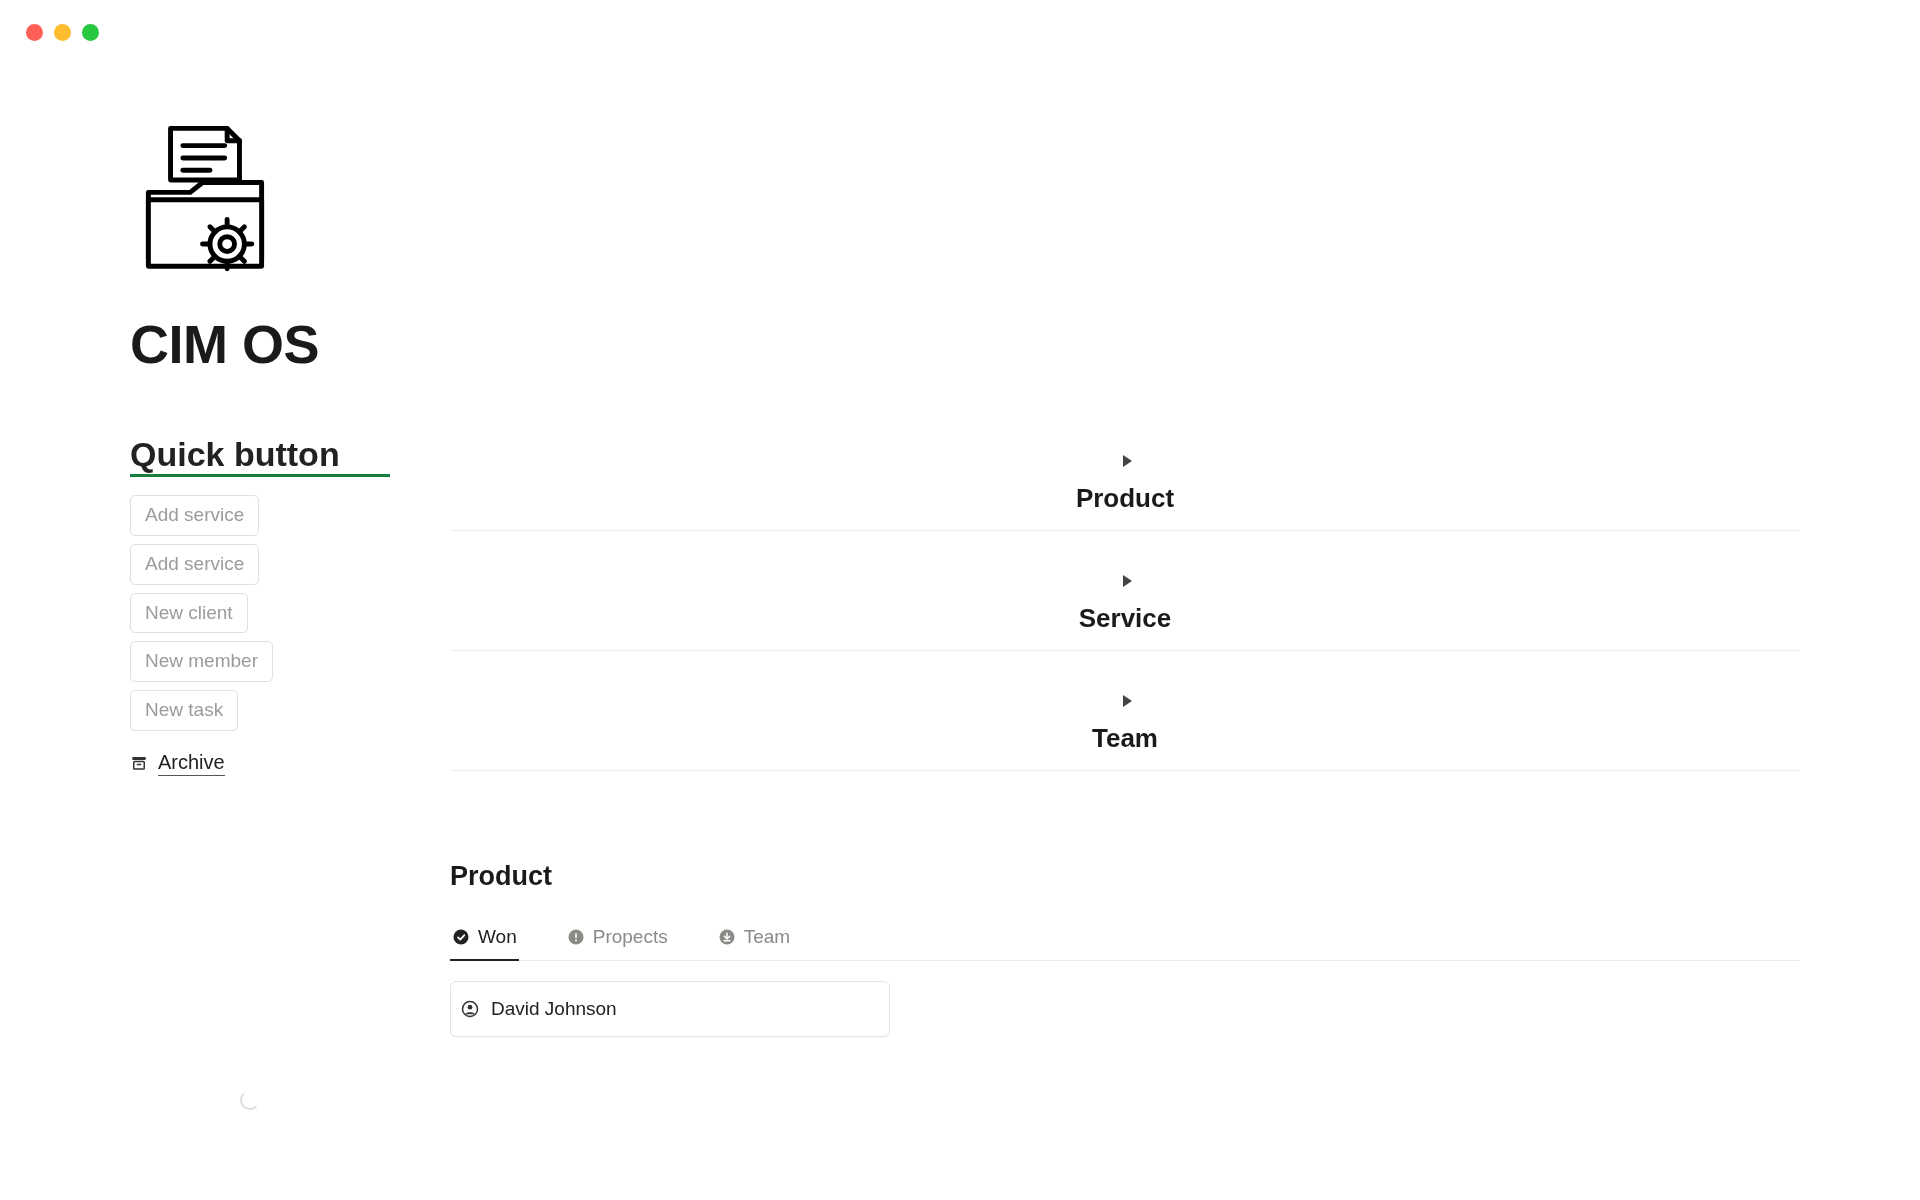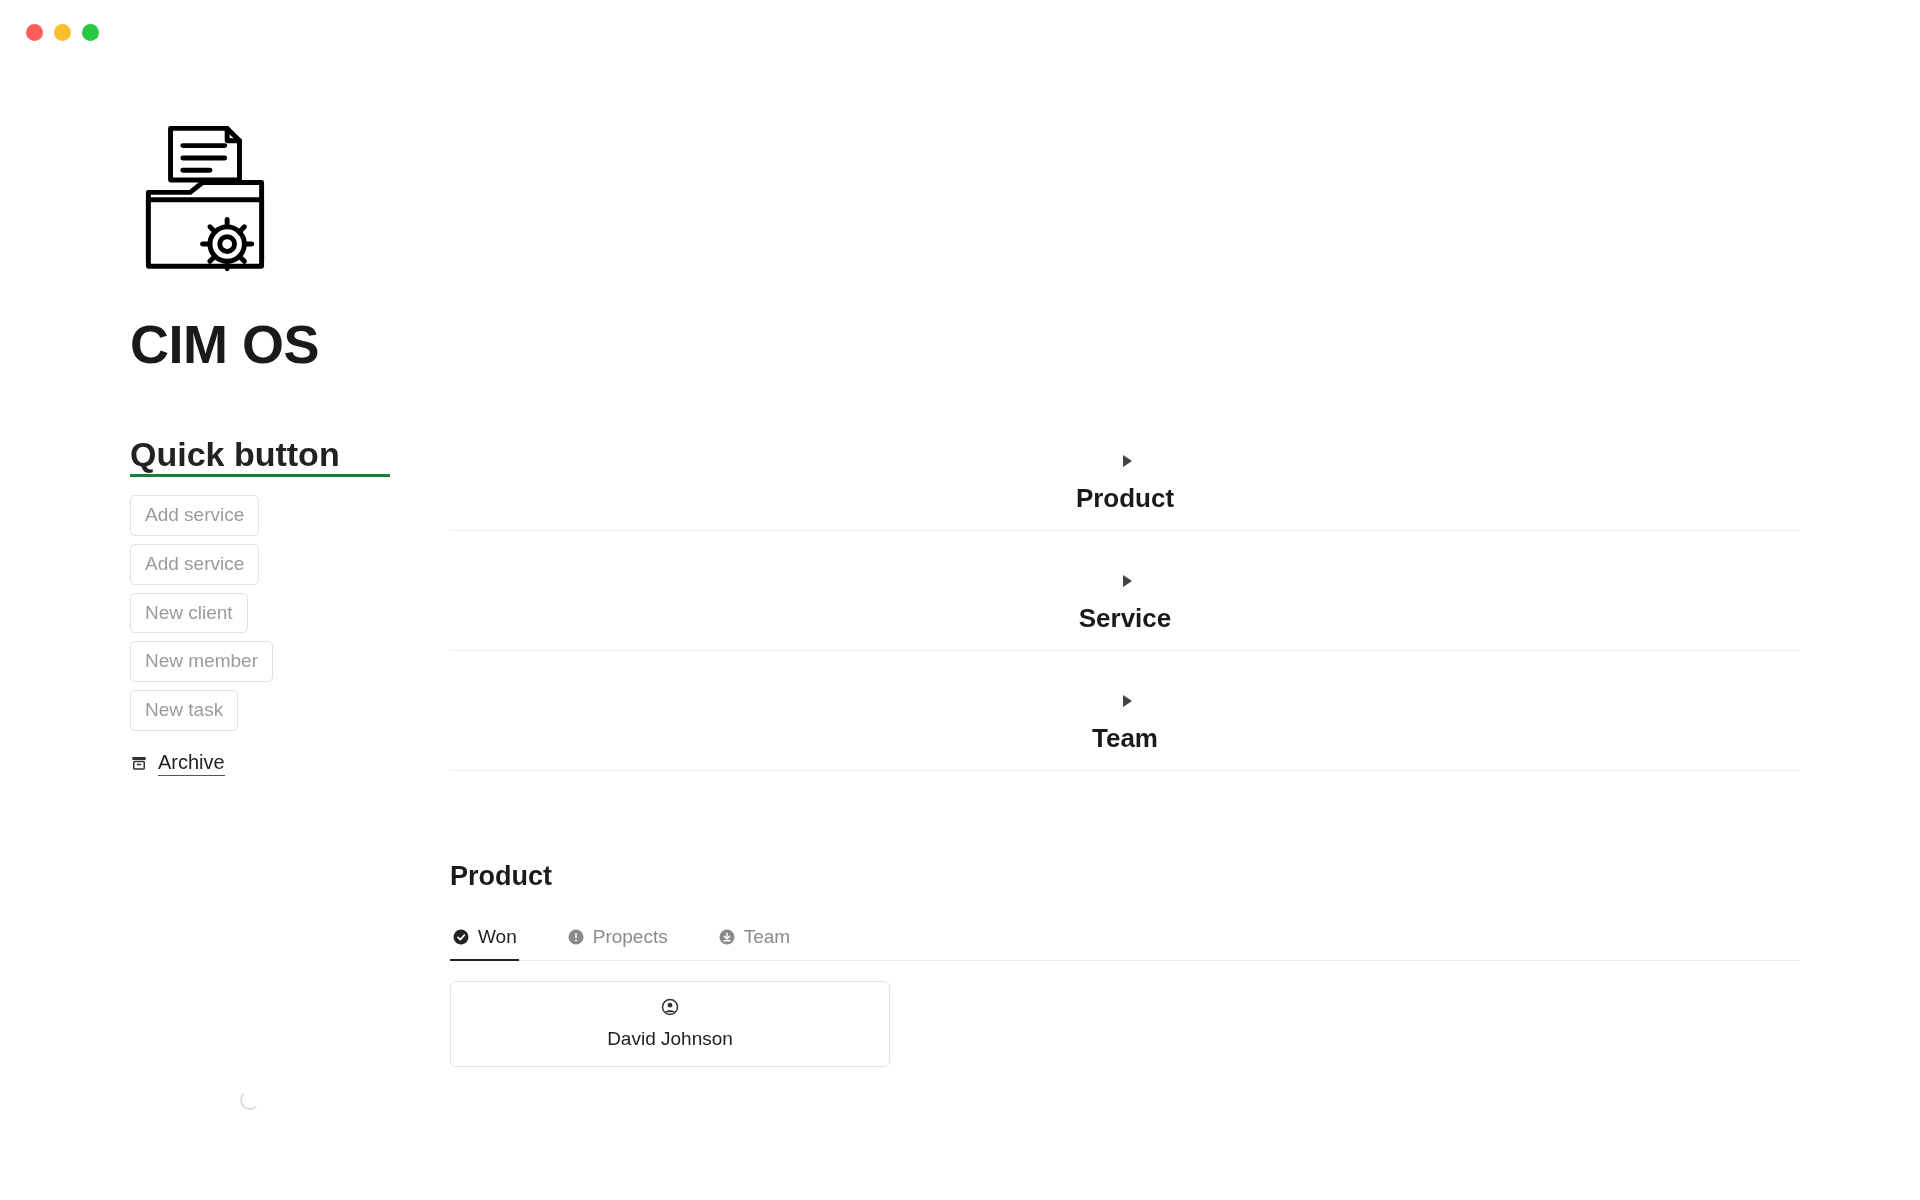--- a/index.html
+++ b/index.html
@@ -175,21 +175,20 @@
     background: #fff;
     padding: 16px 10px;
     display: flex;
     align-items: center;
     gap: 12px;
     font-size: 19px;
     font-weight: 500;
     color: #222;
     cursor: pointer;
     box-shadow: 0 1px 1px rgba(0,0,0,0.02);
-    flex-direction: column;
   }
   .client-card .person-icon svg { width: 18px; height: 18px; display:block; }
 
   .spinner {
     position: absolute;
     left: 240px;
     top: 1090px;
     width: 20px;
     height: 20px;
     border: 2px solid #ddd;

